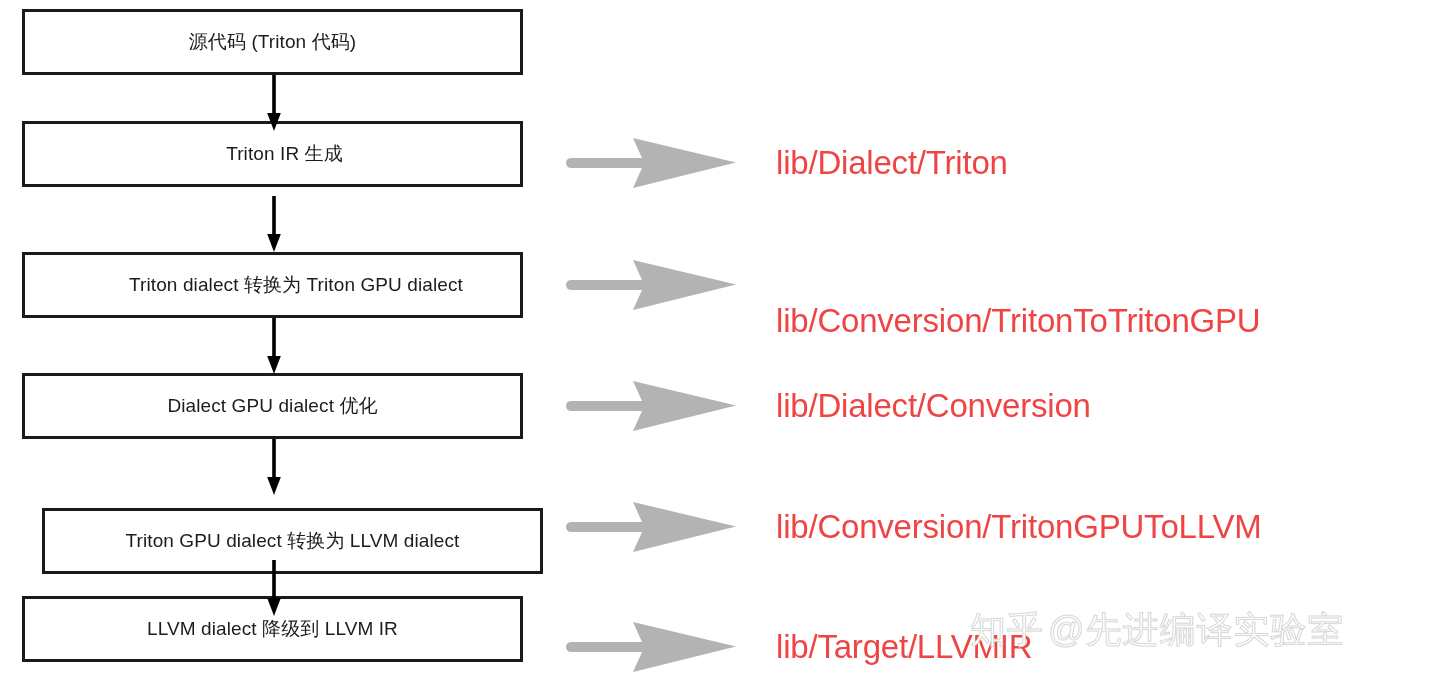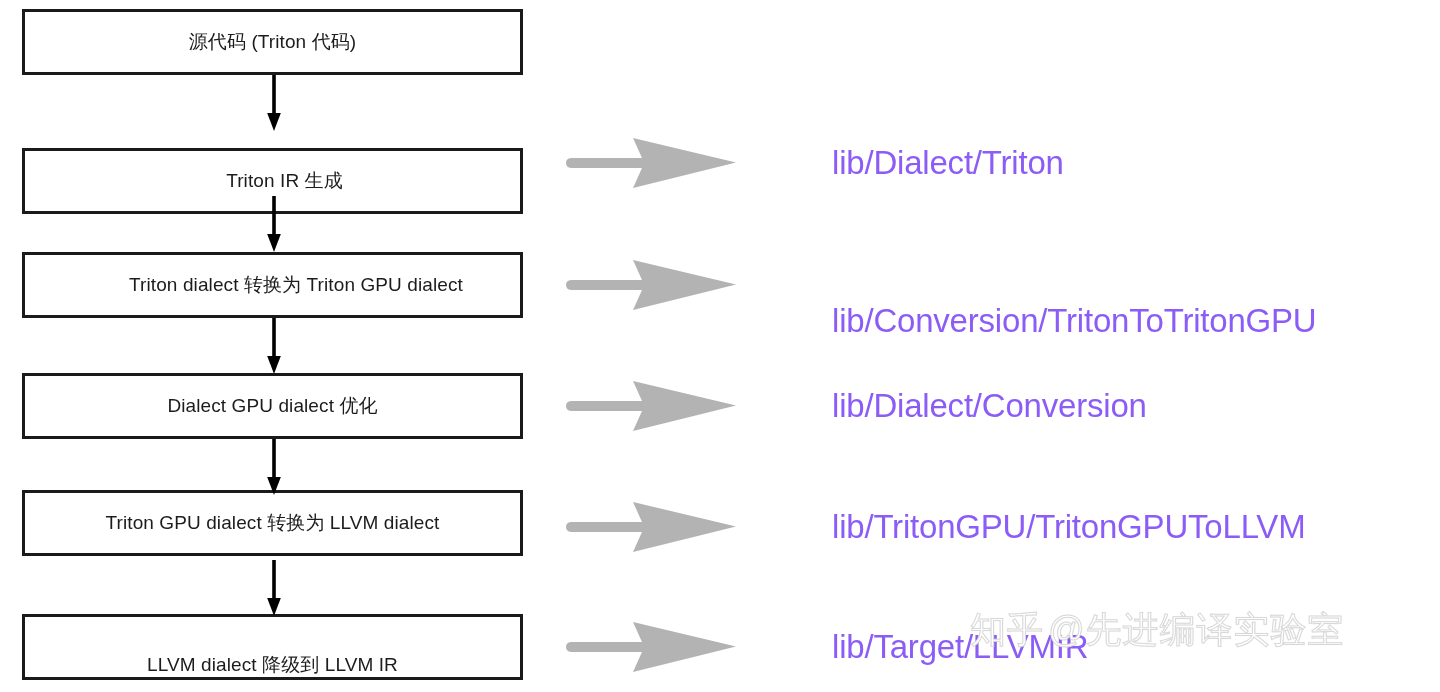--- a/index.html
+++ b/index.html
@@ -55,24 +55,24 @@
     position: absolute;
     left: 563px;
     width: 176px;
     height: 54px;
   }
   .side-arrow svg { display: block; }
 
   
   .path-label {
     position: absolute;
-    left: 832px;
+    left: 776px;
     font-size: 33px;
     line-height: 1;
-    color: #8b5cf6;
+    color: #ef4444;
     white-space: nowrap;
     letter-spacing: -0.2px;
   }
 
   
   .watermark {
     position: absolute;
     left: 970px;
     top: 612px;
     font-size: 36px;
@@ -89,37 +89,37 @@
 </style>
 </head>
 <body>
 
 <div id="canvas">
 
   <div class="flow-box" id="box-0" style="top: 9px;">
     <span class="flow-box-label">源代码 (Triton 代码)</span>
   </div>
 
-  <div class="flow-box" id="box-1" style="top: 148px; padding-left: 24px;">
+  <div class="flow-box" id="box-1" style="top: 121px; padding-left: 24px;">
     <span class="flow-box-label">Triton IR 生成</span>
   </div>
 
   <div class="flow-box" id="box-2" style="top: 252px; padding-left: 47px;">
     <span class="flow-box-label">Triton dialect 转换为 Triton GPU dialect</span>
   </div>
 
   <div class="flow-box" id="box-3" style="top: 373px;">
     <span class="flow-box-label">Dialect GPU dialect 优化</span>
   </div>
 
-  <div class="flow-box" id="box-4" style="top: 490px;">
+  <div class="flow-box" id="box-4" style="top: 508px; margin-left: 20px;">
     <span class="flow-box-label">Triton GPU dialect 转换为 LLVM dialect</span>
   </div>
 
-  <div class="flow-box" id="box-5" style="top: 614px; align-items: flex-end;">
+  <div class="flow-box" id="box-5" style="top: 596px;">
     <span class="flow-box-label">LLVM dialect 降级到 LLVM IR</span>
   </div>
 
   <div class="connector" id="conn-0" style="top: 75px;">
     <svg width="16" height="56" viewBox="0 0 16 56" aria-hidden="true">
       <rect x="6.2" y="0" width="3.6" height="40" fill="#000000"></rect>
       <polygon points="8,56 1.2,38 14.8,38" fill="#000000"></polygon>
     </svg>
   </div>
   <div class="connector" id="conn-1" style="top: 196px;">
@@ -169,20 +169,20 @@
   </div>
   <div class="side-arrow" id="sidearrow-5" style="top: 620px;">
     <svg width="176" height="54" viewBox="0 0 176 54" aria-hidden="true">
       <path d="M3 27 Q3 22 9 22 L79 22 L70 2 L173 26.5 L70 52 L79 32 L9 32 Q3 32 3 27 Z" fill="#b3b3b3"></path>
     </svg>
   </div>
 
   <div class="path-label" id="path-1" style="top: 146px;">lib/Dialect/Triton</div>
   <div class="path-label" id="path-2" style="top: 268px; margin-top: 36px;">lib/Conversion/TritonToTritonGPU</div>
   <div class="path-label" id="path-3" style="top: 389px;">lib/Dialect/Conversion</div>
-  <div class="path-label" id="path-4" style="top: 510px;">lib/TritonGPU/TritonGPUToLLVM</div>
+  <div class="path-label" id="path-4" style="top: 510px;">lib/Conversion/TritonGPUToLLVM</div>
   <div class="path-label" id="path-5" style="top: 630px;">lib/Target/LLVMIR</div>
 
   <div class="watermark">
     <span class="wm-logo">知乎</span><span>@先进编译实验室</span>
   </div>
 
 </div>
 
 </body></html>

